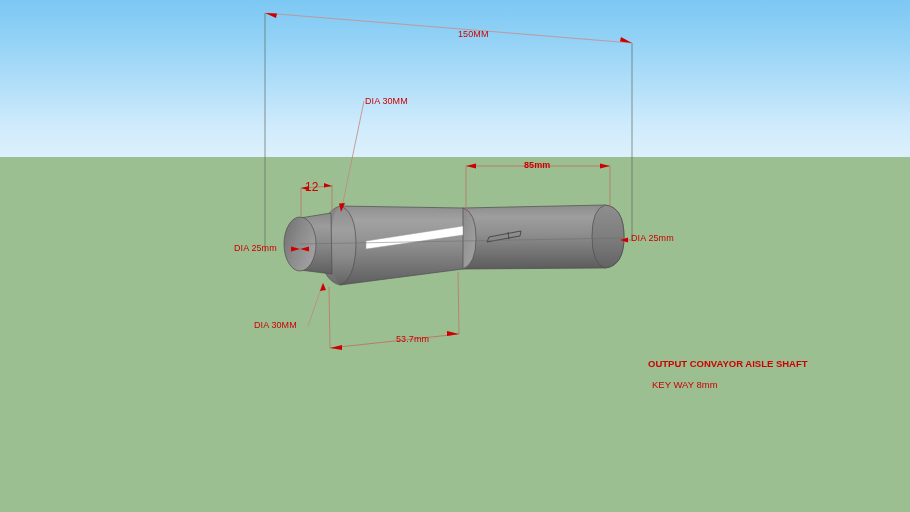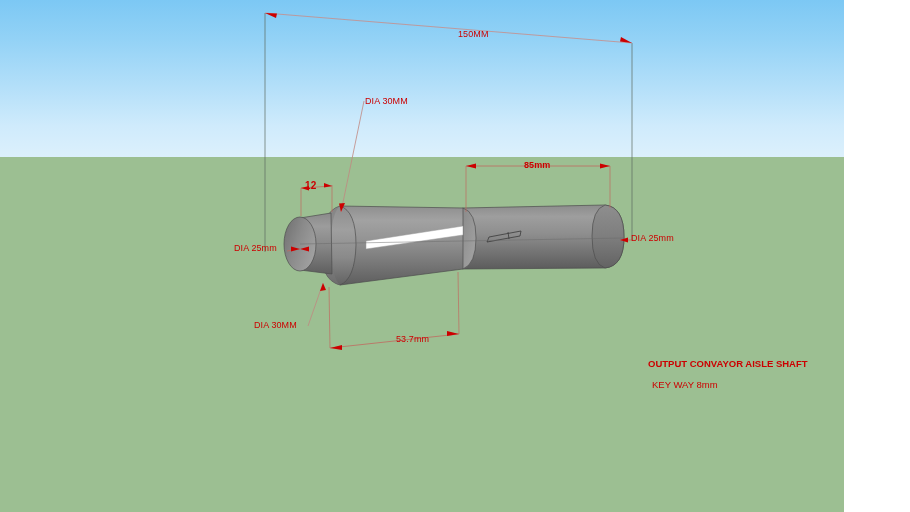--- a/index.html
+++ b/index.html
@@ -3,21 +3,21 @@
 <meta charset="utf-8">
 <title>SketchUp Shaft Model</title>
 <style>
   html, body {
     margin: 0;
     padding: 0;
     background: #ffffff;
   }
   #scene {
     position: relative;
-    width: 844px;
+    width: 910px;
     height: 512px;
     overflow: hidden;
     font-family: "Liberation Sans", sans-serif;
   }
   .sky {
     position: absolute;
     left: 0;
     top: 0;
     width: 910px;
     height: 157px;
@@ -39,21 +39,21 @@
     height: 512px;
   }
   .dimtext {
     position: absolute;
     color: #CC0000;
     font-family: "Liberation Sans", sans-serif;
     font-size: 9px;
     white-space: nowrap;
     letter-spacing: 0.1px;
   }
-  .dimtext.sm { font-size: 10px; font-weight: bold; }
+  .dimtext.sm { font-size: 12px; }
   .notetext {
     position: absolute;
     color: #CC0000;
     font-family: "Liberation Sans", sans-serif;
     font-size: 9.5px;
     white-space: nowrap;
   }
 </style>
 </head>
 <body>

